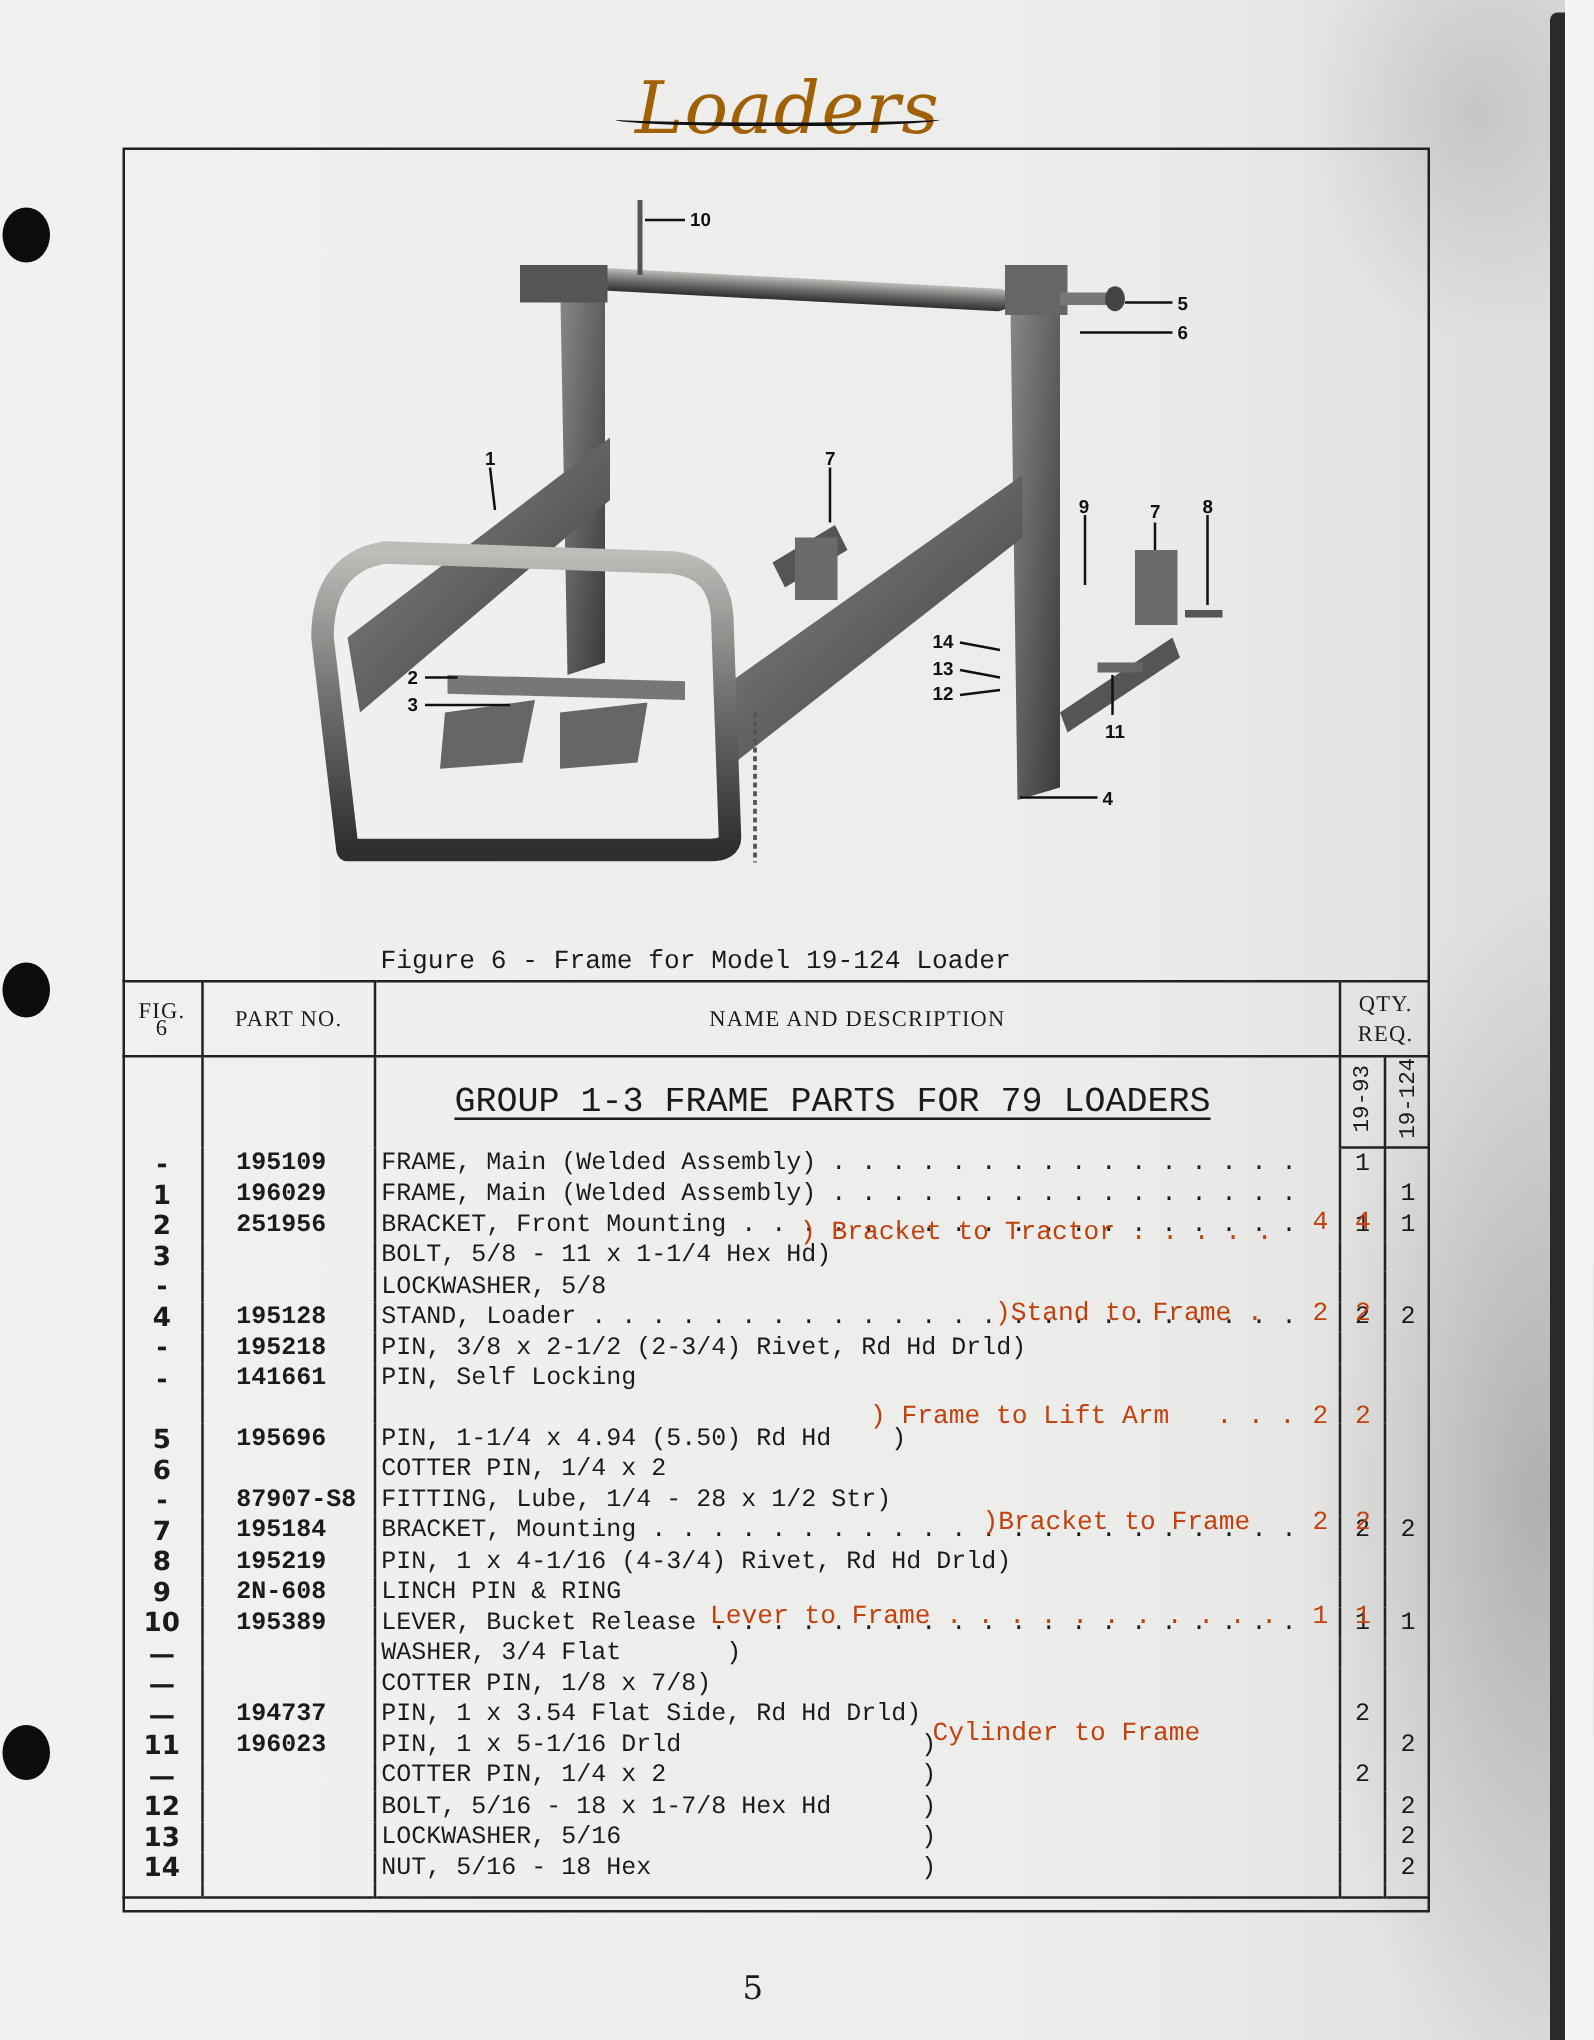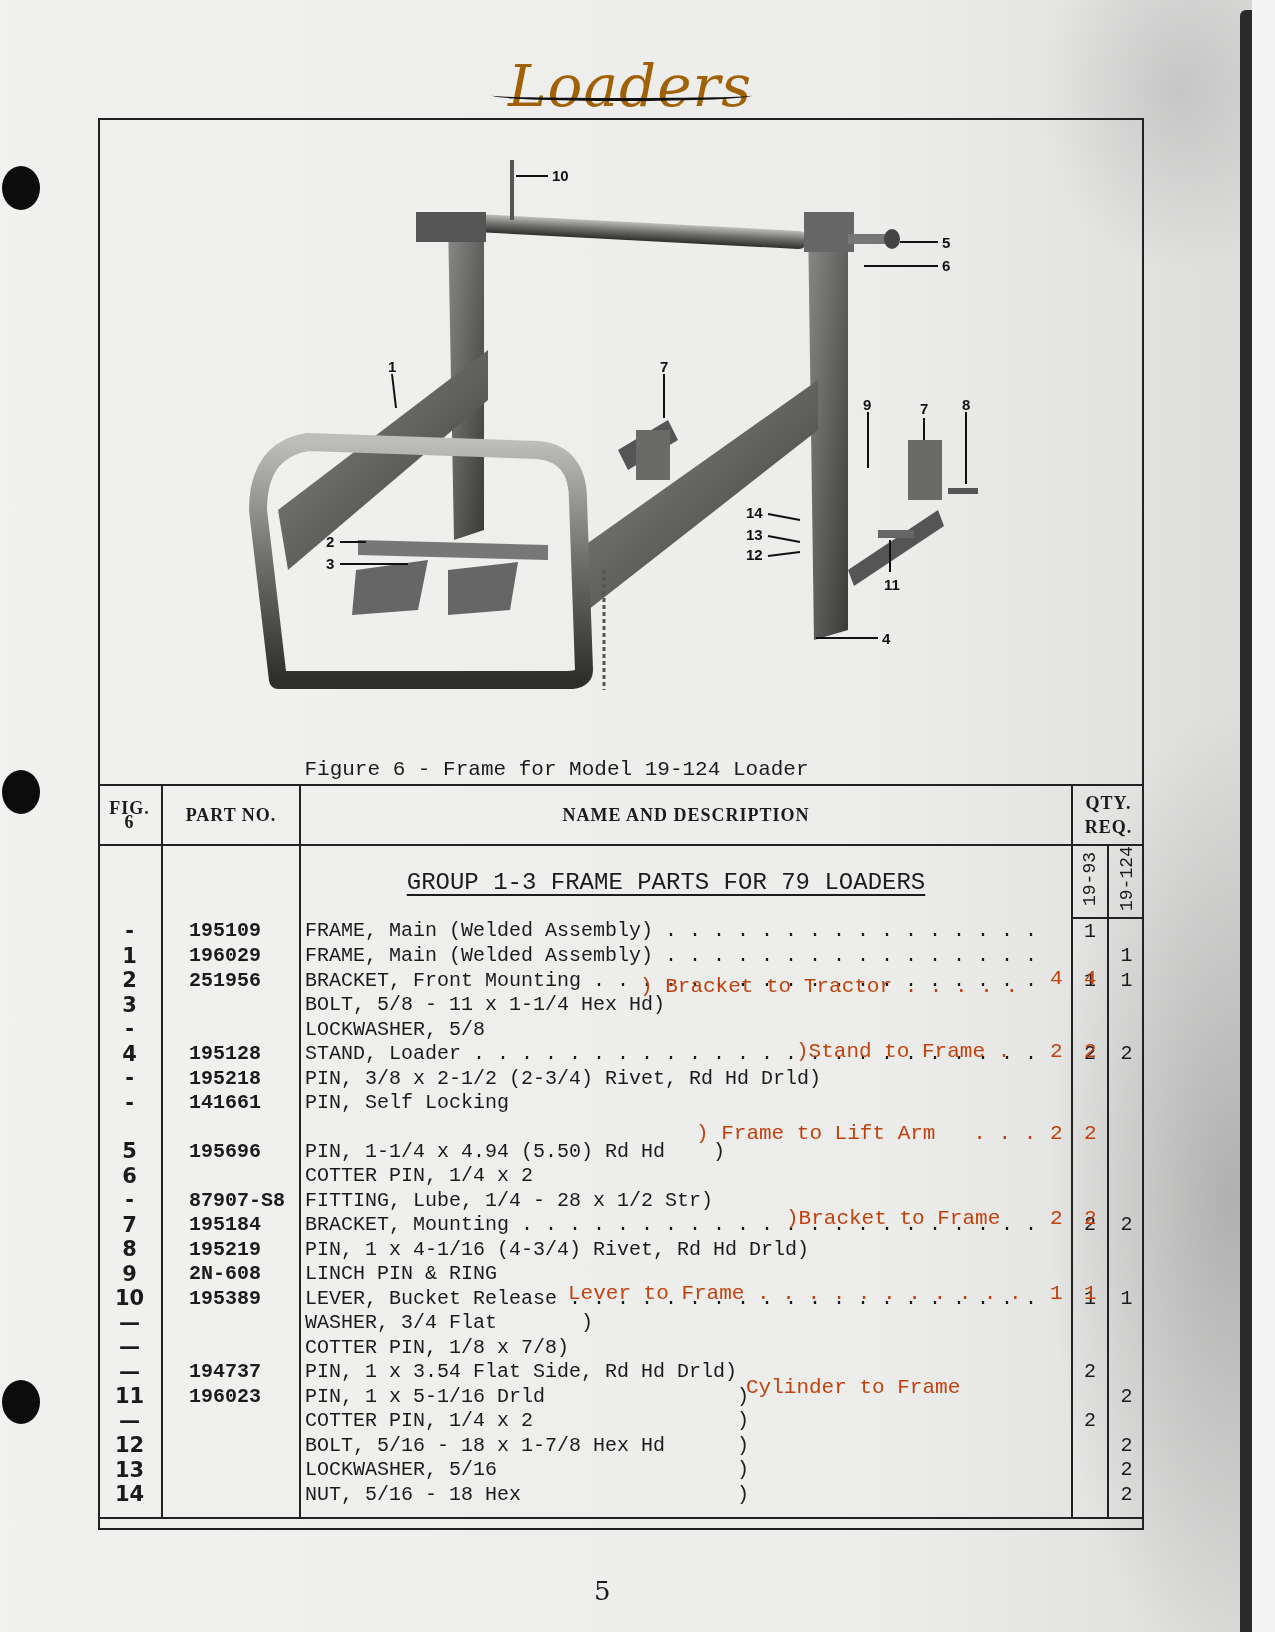--- a/index.html
+++ b/index.html
@@ -42,33 +42,33 @@
     position: absolute; top: 758px; left: 98px; width: 917px; text-align: center;
     font-size: 21px; color: #1b1b1b;
   }
   table.parts {
     position: absolute; left: 98px; top: 784px; width: 1046px;
     border-collapse: collapse; table-layout: fixed;
   }
   table.parts td, table.parts th { padding: 0; vertical-align: middle; }
   .hdr th {
     border-top: 2px solid #222; border-bottom: 2px solid #222;
-    height: 58px; font-weight: bold; font-family: "Liberation Serif", serif;
+    height: 58px; font-weight: normal; font-family: "Liberation Serif", serif;
     font-size: 18px; letter-spacing: 1px;
   }
   .col-fig { width: 64px; border-right: 2px solid #222; }
   .col-part { width: 138px; border-right: 2px solid #222; }
   .col-desc { width: 772px; border-right: 2px solid #222; }
   .col-q1 { width: 36px; border-right: 2px solid #222; }
   .col-q2 { width: 36px; }
   .fig-hdr { font-family: "Liberation Serif", serif; font-weight: bold; font-size: 16px; line-height: 14px; text-align: center; }
   .qty-hdr { text-align: center; line-height: 24px; }
   .group-row td { height: 68px; }
   .group-title {
-    display: block; text-align: center; font-size: 24px; text-decoration: underline;
+    display: block; text-align: center; font-size: 28px; text-decoration: underline;
     text-underline-offset: 5px; padding-right: 40px;
   }
   .model-cell { border-bottom: 2px solid #222; }
   .model-label {
     writing-mode: vertical-rl; transform: rotate(180deg);
     font-size: 18px; display: inline-block; line-height: 34px; height: 66px; text-align: center;
   }
   .row td { height: 24.5px; font-size: 20px; white-space: pre; overflow: visible; }
   .row .fig { text-align: center; font-family: "DejaVu Sans", sans-serif; font-weight: bold; font-size: 21px; }
   .row .part { padding-left: 26px; font-weight: bold; }

